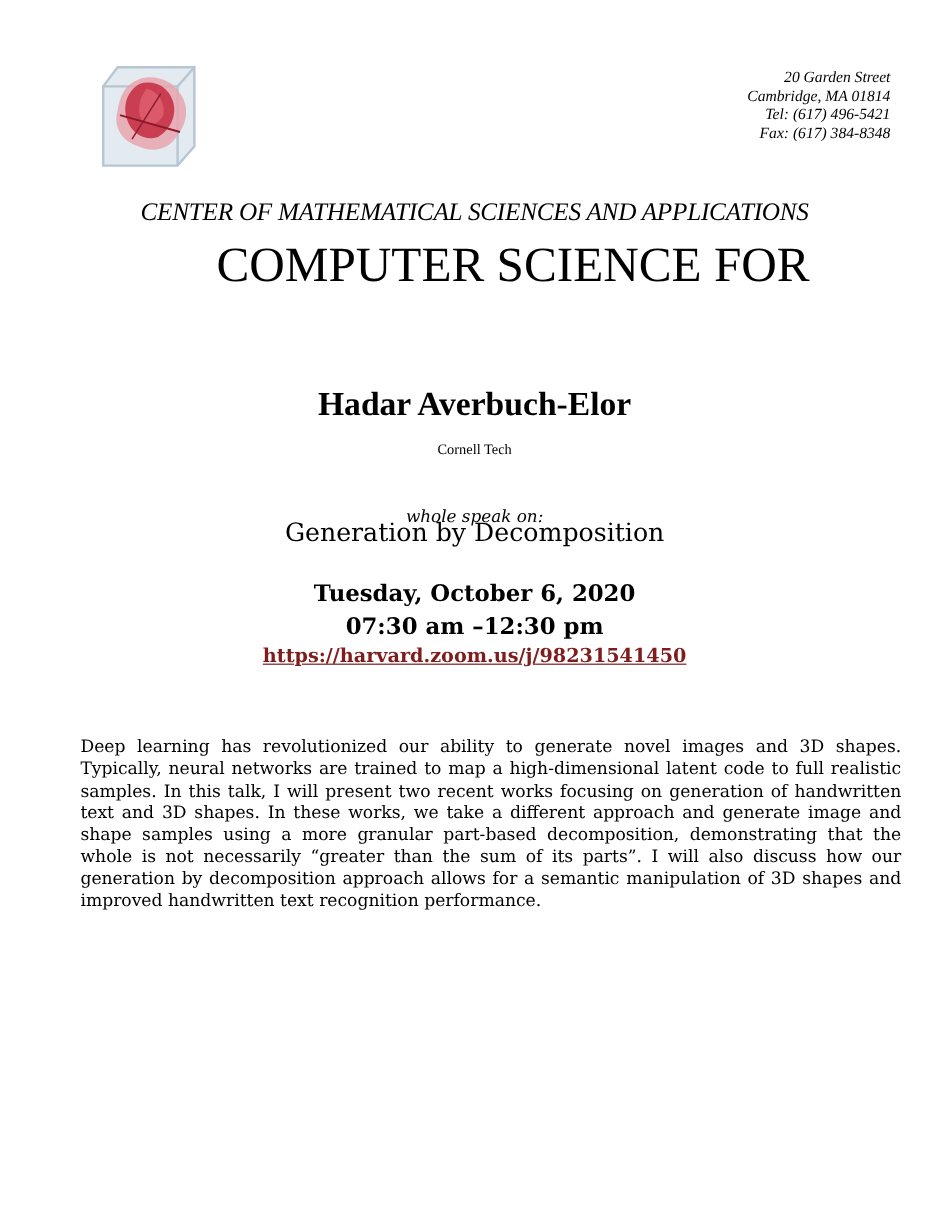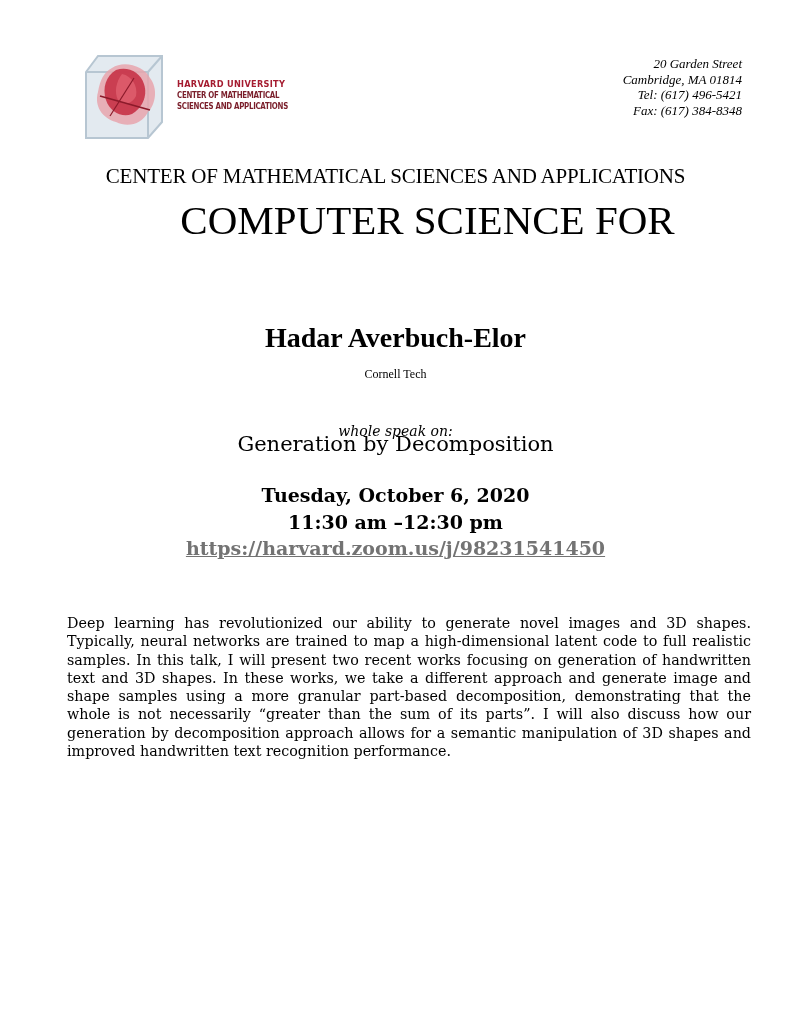--- a/index.html
+++ b/index.html
@@ -10,52 +10,47 @@
   .logo { position: absolute; left: 82px; top: 52px; width: 210px; height: 90px; }
   .logo-cube { position: absolute; left: 0; top: 0; width: 90px; height: 90px; }
   .logo-text { position: absolute; left: 95px; top: 27px; font-family: "DejaVu Sans", "Liberation Sans", sans-serif; line-height: 11px; }
   .logo-text .l1 { color: #a51c30; font-weight: bold; font-size: 8.2px; letter-spacing: 0.3px; display: block; }
   .logo-text .l2, .logo-text .l3 { color: #7a1e2a; font-size: 8.6px; font-weight: bold; letter-spacing: -0.35px; display: block; transform: scaleX(0.82); transform-origin: left; white-space: nowrap; }
 
   .address { position: absolute; right: 49px; top: 56px; text-align: right; font-size: 13px; line-height: 15.5px; font-style: italic; }
   .address div { white-space: nowrap; }
 
   .center { position: absolute; left: 0; width: 791px; text-align: center; white-space: nowrap; }
-  .org { top: 164px; font-size: 21px; letter-spacing: -0.2px; }
+  .org { top: 164px; font-size: 21px; letter-spacing: -0.2px; font-style: italic; }
   .series-title { top: 196px; font-size: 41px; line-height: 48px; padding-left: 32px; }
   .speaker { top: 322px; font-size: 28px; font-weight: bold; }
   .affil { top: 367px; font-size: 12px; }
   .will { top: 423px; font-size: 14px; font-style: italic; }
   .talk { top: 432px; font-size: 21px; }
   .date { top: 484px; font-size: 19px; font-weight: bold; }
   .time { top: 511px; font-size: 19px; font-weight: bold; }
-  .link { top: 537px; font-size: 19px; font-weight: bold; color: #737373; text-decoration: underline; }
+  .link { top: 537px; font-size: 16px; font-weight: bold; color: #7f1d1d; text-decoration: underline; }
 
   .abstract { position: absolute; left: 57px; top: 614px; width: 684px; font-size: 14.3px; line-height: 18.3px; text-align: justify; text-align-last: left; margin-left: 10px; }
 </style>
 </head>
 <body>
 
 <div class="logo">
   <svg class="logo-cube" viewBox="0 0 90 90" width="90" height="90">
     <polygon points="16,4 80,4 80,70 66,86 4,86 4,20" fill="#e3eaf0" stroke="#b7c6d2" stroke-width="2"></polygon>
     <line x1="4" y1="20" x2="66" y2="20" stroke="#b7c6d2" stroke-width="2"></line>
     <line x1="66" y1="20" x2="80" y2="4" stroke="#b7c6d2" stroke-width="2"></line>
     <line x1="66" y1="20" x2="66" y2="86" stroke="#b7c6d2" stroke-width="2"></line>
     <path d="M30,16 C42,8 62,14 68,26 C76,36 74,52 66,60 C60,72 46,76 34,70 C20,66 12,54 16,40 C18,28 22,20 30,16 Z" fill="#e8a4ad" opacity="0.85"></path>
     <path d="M34,18 C46,14 58,20 62,32 C66,44 60,56 50,62 C40,66 28,60 24,48 C20,36 24,24 34,18 Z" fill="#c42a3f" opacity="0.85"></path>
     <path d="M40,22 C50,24 56,34 54,44 C50,52 42,54 36,48 C32,40 34,30 40,22 Z" fill="#e0606f" opacity="0.8"></path>
     <line x1="18" y1="44" x2="68" y2="58" stroke="#8c1a2a" stroke-width="1.6"></line>
     <line x1="28" y1="64" x2="52" y2="26" stroke="#8c1a2a" stroke-width="1.2"></line>
   </svg>
-  <div class="logo-text">
-    <span class="l1">HARVARD UNIVERSITY</span>
-    <span class="l2">CENTER OF MATHEMATICAL</span>
-    <span class="l3">SCIENCES AND APPLICATIONS</span>
-  </div>
 </div>
 
 <div class="address serif">
   <div>20 Garden Street</div>
   <div>Cambridge, MA 01814</div>
   <div>Tel: (617) 496-5421</div>
   <div>Fax: (617) 384-8348</div>
 </div>
 
 <div class="center org serif">CENTER OF MATHEMATICAL SCIENCES AND APPLICATIONS</div>
@@ -64,16 +59,16 @@
   <div>COMPUTER SCIENCE FOR</div>
 </div>
 
 <div class="center speaker serif">Hadar Averbuch-Elor</div>
 <div class="center affil serif">Cornell Tech</div>
 
 <div class="center will geo">whole speak on:</div>
 <div class="center talk geo" style="top:432px;">Generation by Decomposition</div>
 
 <div class="center date geo">Tuesday, October 6, 2020</div>
-<div class="center time geo">11:30 am –12:30 pm</div>
+<div class="center time geo">07:30 am –12:30 pm</div>
 <div class="center link geo">https://harvard.zoom.us/j/98231541450</div>
 
 <div class="abstract geo">Deep learning has revolutionized our ability to generate novel images and 3D shapes. Typically, neural networks are trained to map a high-dimensional latent code to full realistic samples. In this talk, I will present two recent works focusing on generation of handwritten text and 3D shapes. In these works, we take a different approach and generate image and shape samples using a more granular part-based decomposition, demonstrating that the whole is not necessarily “greater than the sum of its parts”. I will also discuss how our generation by decomposition approach allows for a semantic manipulation of 3D shapes and improved handwritten text recognition performance.</div>
 
 </body></html>

